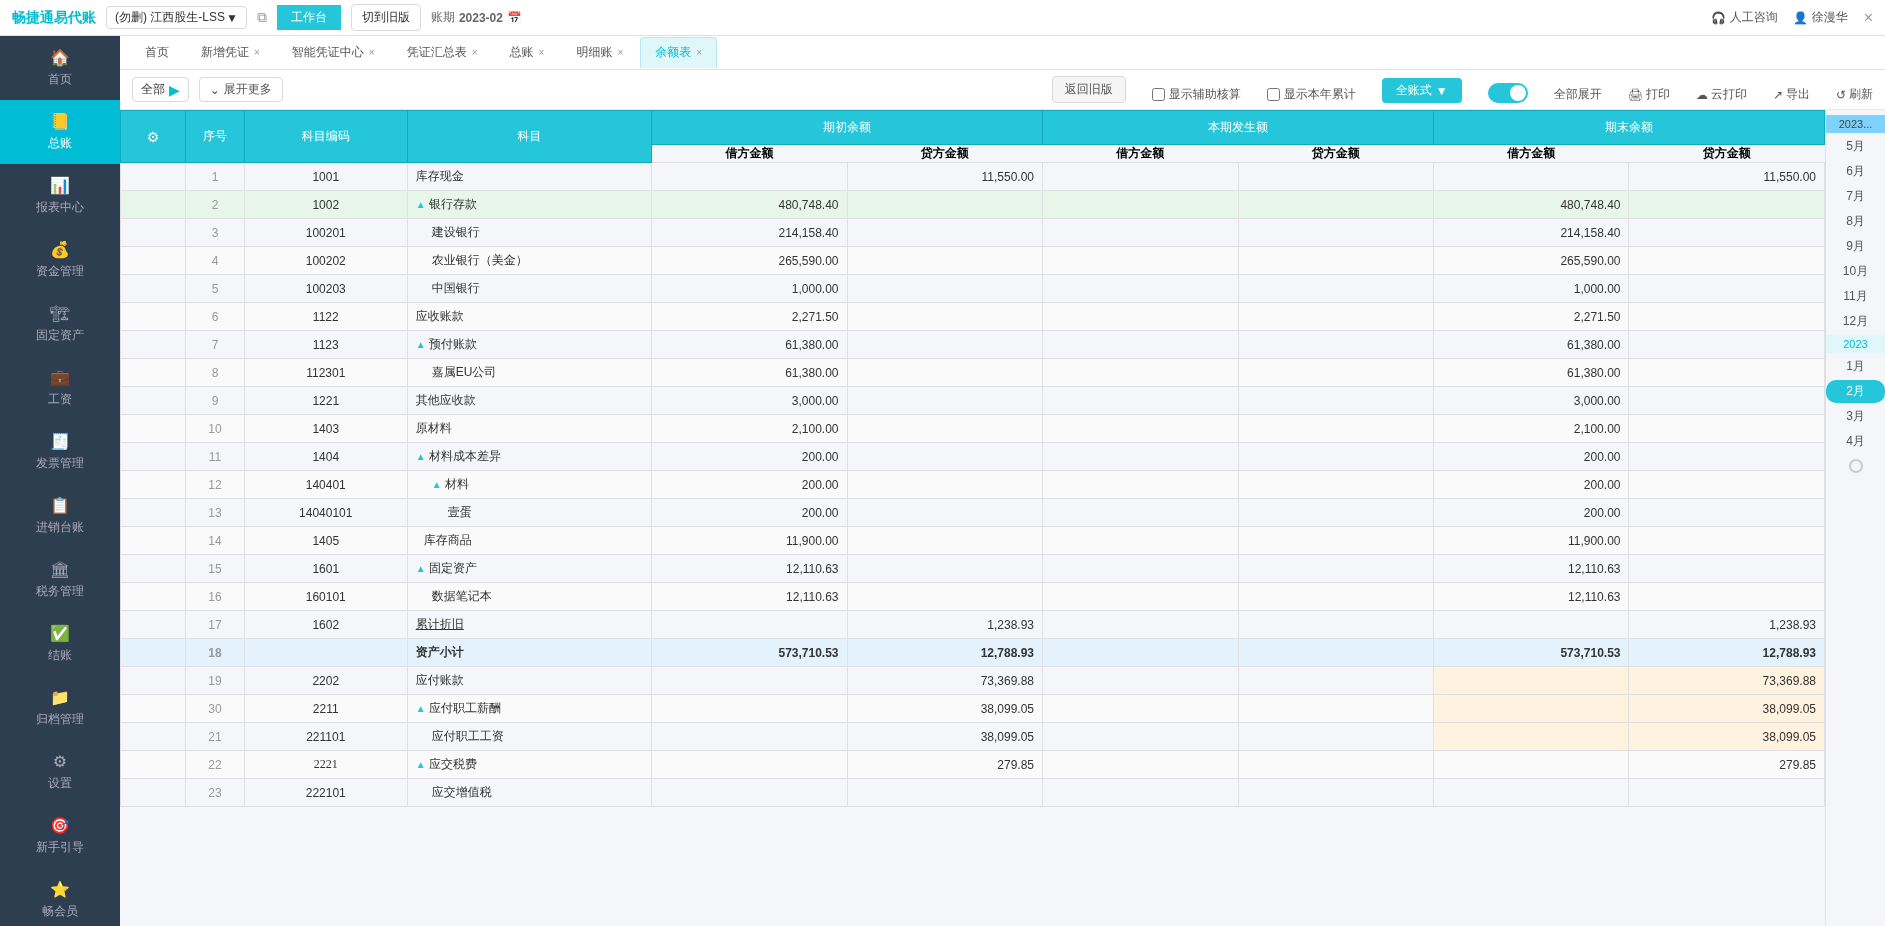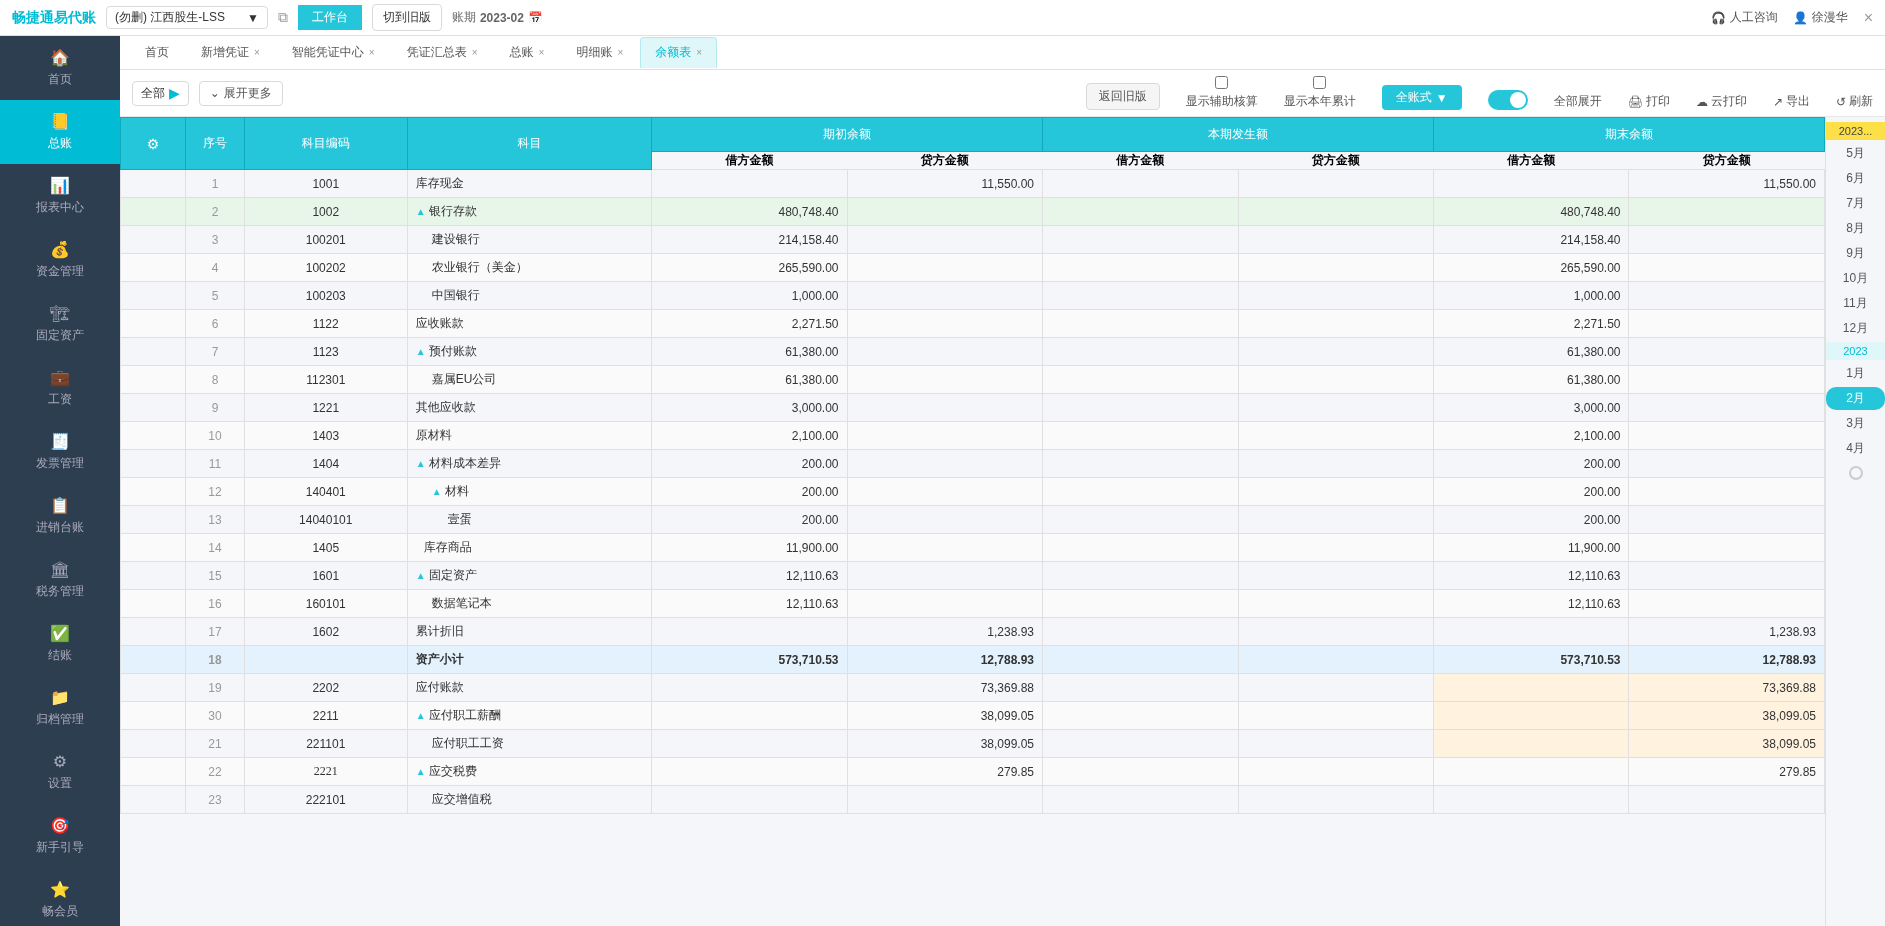--- a/index.html
+++ b/index.html
@@ -22,21 +22,21 @@
       white-space: nowrap;
     }
     .company-select {
       border: 1px solid #d9d9d9;
       border-radius: 4px;
       padding: 2px 8px;
       background: #fff;
       cursor: pointer;
       display: flex;
       align-items: center;
-      gap: 22px;
+      gap: 1px;
       color: #333;
       font-size: 12px;
     }
     .btn-workbench {
       background: #26c6da;
       color: #fff;
       border: none;
       border-radius: 0;
       padding: 4px 14px;
       cursor: pointer;
@@ -199,21 +199,20 @@
       display: flex;
       align-items: center;
       gap: 4px;
     }
     .checkbox-label {
       display: flex;
       align-items: center;
       gap: 4px;
       color: #555;
       cursor: pointer;
-      flex-direction: column;
     }
     .toggle-switch {
       width: 40px;
       height: 20px;
       background: #26c6da;
       border-radius: 10px;
       position: relative;
       cursor: pointer;
       display: flex;
       align-items: center;
@@ -297,21 +296,21 @@
       display: flex;
       flex-direction: column;
       align-items: center;
       padding-top: 5px;
       font-size: 11px;
       color: #555;
       gap: 2px;
       overflow: hidden;
     }
     .right-panel-year {
-      background: #fde047;
+      background: #7dd3fc;
       width: 100%;
       text-align: center;
       padding: 3px 0;
       font-size: 11px;
       color: #444;
     }
     .right-panel-month {
       width: 100%;
       text-align: center;
       padding: 3px 0;
@@ -825,21 +824,21 @@
     <td class="row-amount col-amount" style="">12,110.63</td>
     <td class="row-amount col-amount" style=""></td>
   </tr>
               <tr>
     <td class="col-settings" style="text-align:center;">
       
     </td>
     <td class="row-no col-no">17</td>
     <td class="row-code col-code" style="text-align:center;">1602</td>
     <td class="col-name">
-      <span style="padding-left:0px;">
+      <span style="padding-left:0px;text-decoration:underline;">
         
         <a>累计折旧</a>
       </span>
     </td>
     <td class="row-amount col-amount"></td>
     <td class="row-amount col-amount">1,238.93</td>
     <td class="row-amount col-amount"></td>
     <td class="row-amount col-amount"></td>
     <td class="row-amount col-amount" style=""></td>
     <td class="row-amount col-amount" style="">1,238.93</td>

